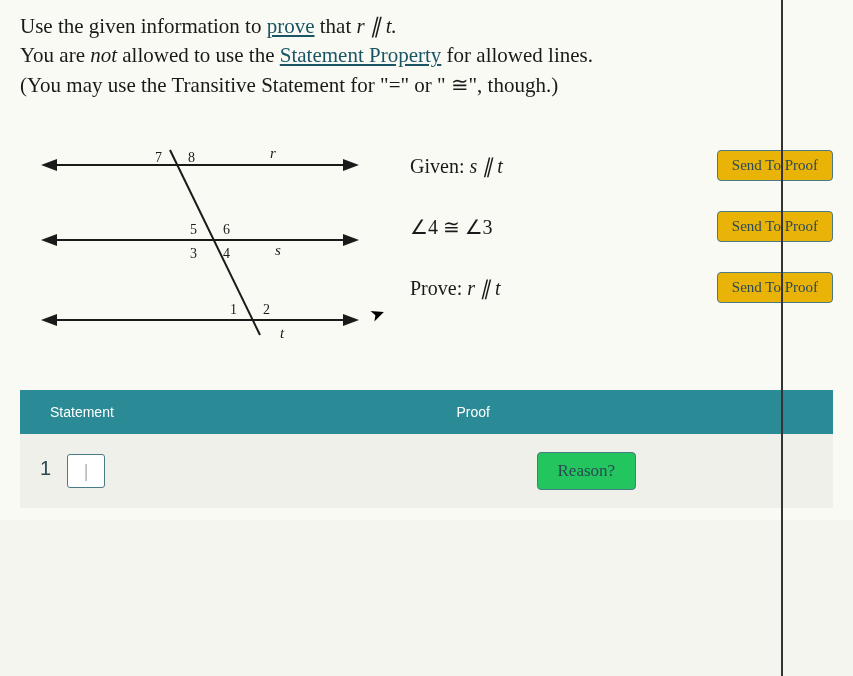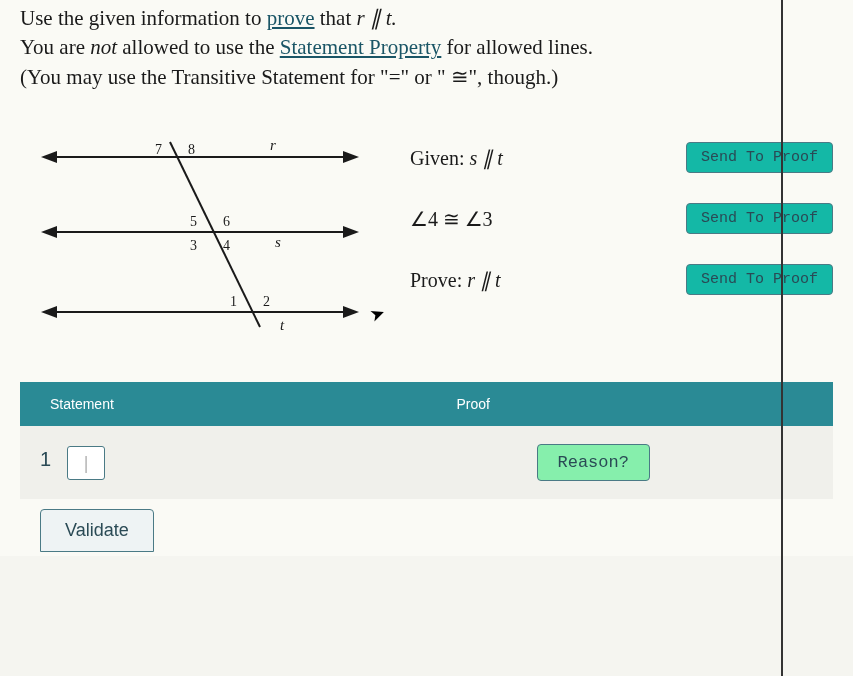--- a/index.html
+++ b/index.html
@@ -5,21 +5,21 @@
     * { box-sizing: border-box; margin: 0; padding: 0; }
     body {
       font-family: Georgia, 'Times New Roman', serif;
       background: #f5f5f0;
       width: 853px;
       height: 676px;
       overflow: hidden;
       position: relative;
     }
     .page {
-      padding: 4px 20px;
+      padding: 12px 20px;
       background: #fafaf5;
     }
     .instructions {
       font-size: 21px;
       line-height: 1.4;
       color: #1a1a1a;
       margin-bottom: 30px;
     }
     .underline {
       text-decoration: underline;
@@ -50,27 +50,27 @@
       margin-bottom: 30px;
       gap: 10px;
     }
     .math-text {
       font-size: 20px;
       font-family: Georgia, serif;
       color: #1a1a1a;
     }
     .send-btn {
       border: 1.5px solid #4a7a85;
-      background: #14b8a6;
+      background: #eab308;
       color: #2a4a55;
       padding: 6px 14px;
       font-size: 15px;
       border-radius: 4px;
       cursor: pointer;
-      font-family: Liberation Mono, monospace;
+      font-family: Liberation Serif, serif;
     }
     .proof-table {
       width: 100%;
       border-collapse: collapse;
     }
     .proof-header {
       background: #2a8a95;
       color: #fff;
     }
     .proof-header th {
@@ -100,27 +100,27 @@
       height: 34px;
       vertical-align: middle;
       border-radius: 3px;
       text-align: center;
       font-size: 18px;
       color: #888;
       line-height: 32px;
     }
     .reason-btn {
       border: 1.5px solid #4a7a85;
-      background: #86efac;
+      background: #22c55e;
       color: #2a4a55;
       padding: 8px 20px;
       font-size: 17px;
       border-radius: 4px;
       cursor: pointer;
-      font-family: Liberation Mono, monospace;
+      font-family: Liberation Serif, serif;
     }
     .validate-btn {
       border: 1.5px solid #4a7a85;
       background: #eef3f4;
       color: #2a4a55;
       padding: 10px 24px;
       font-size: 18px;
       border-radius: 4px 4px 0 0;
       cursor: pointer;
       font-family: Arial, sans-serif;
@@ -225,17 +225,16 @@
           <span class="row-num">1</span>
           <span class="stmt-input">|</span>
         </td>
         <td style="text-align:left; padding-left: 110px;">
           <button class="reason-btn">Reason?</button>
         </td>
       </tr>
     </tbody>
   </table>
 
-  <button class="validate-btn">Validate</button>
 </div>
 
 <div class="vline"></div>
 <div class="cursor-arrow">➤</div>
 
 </body></html>

